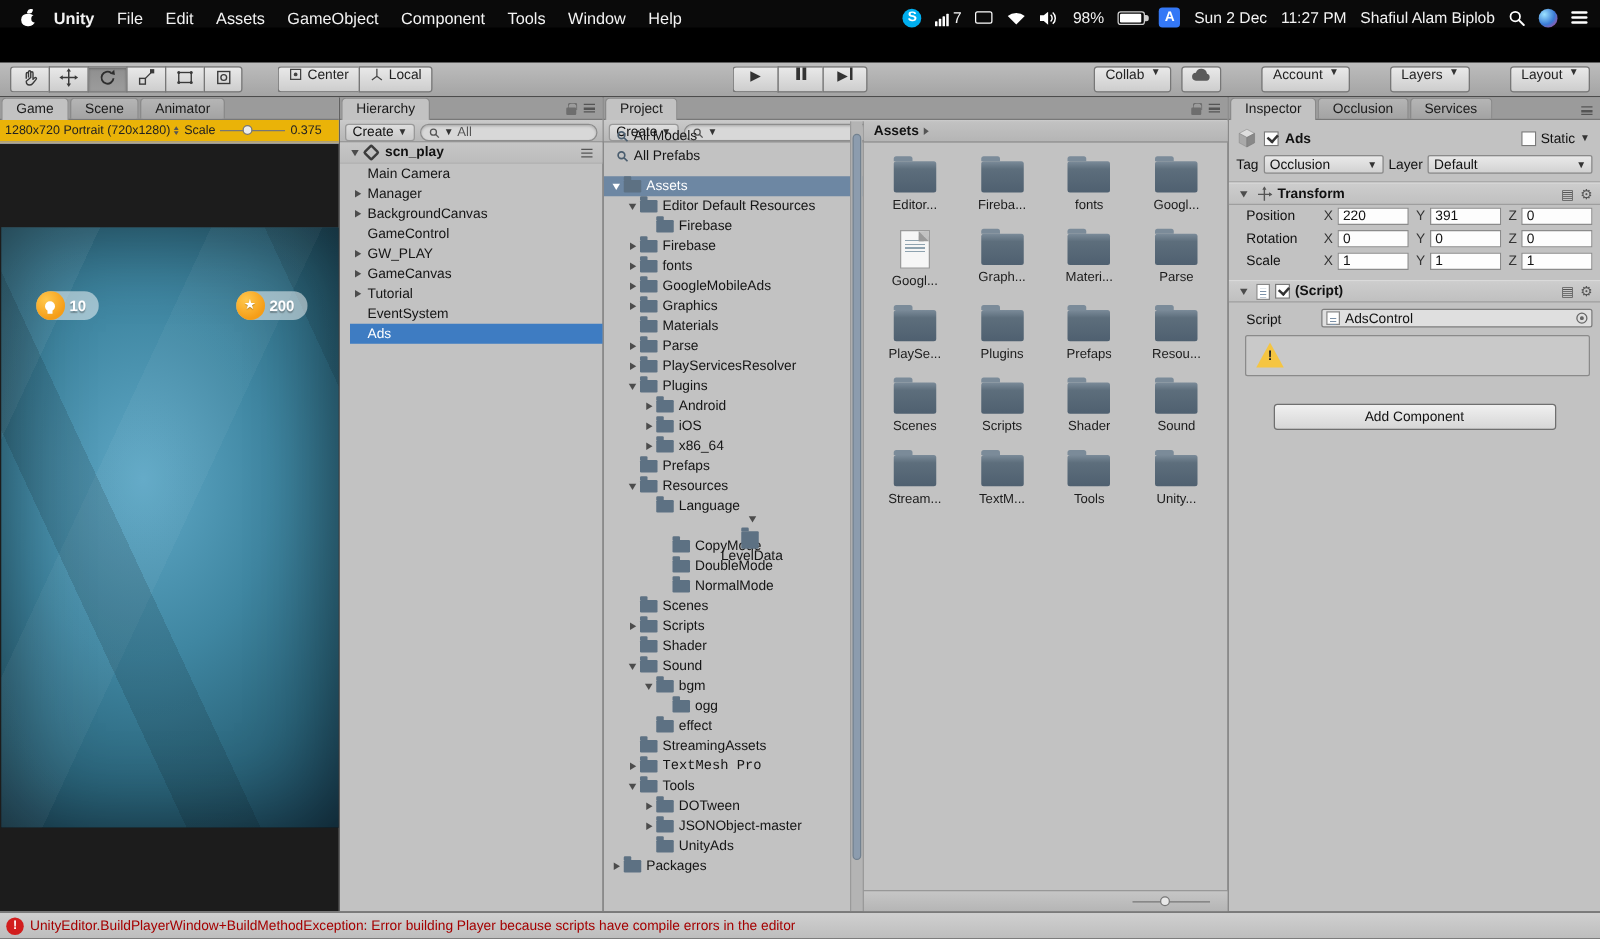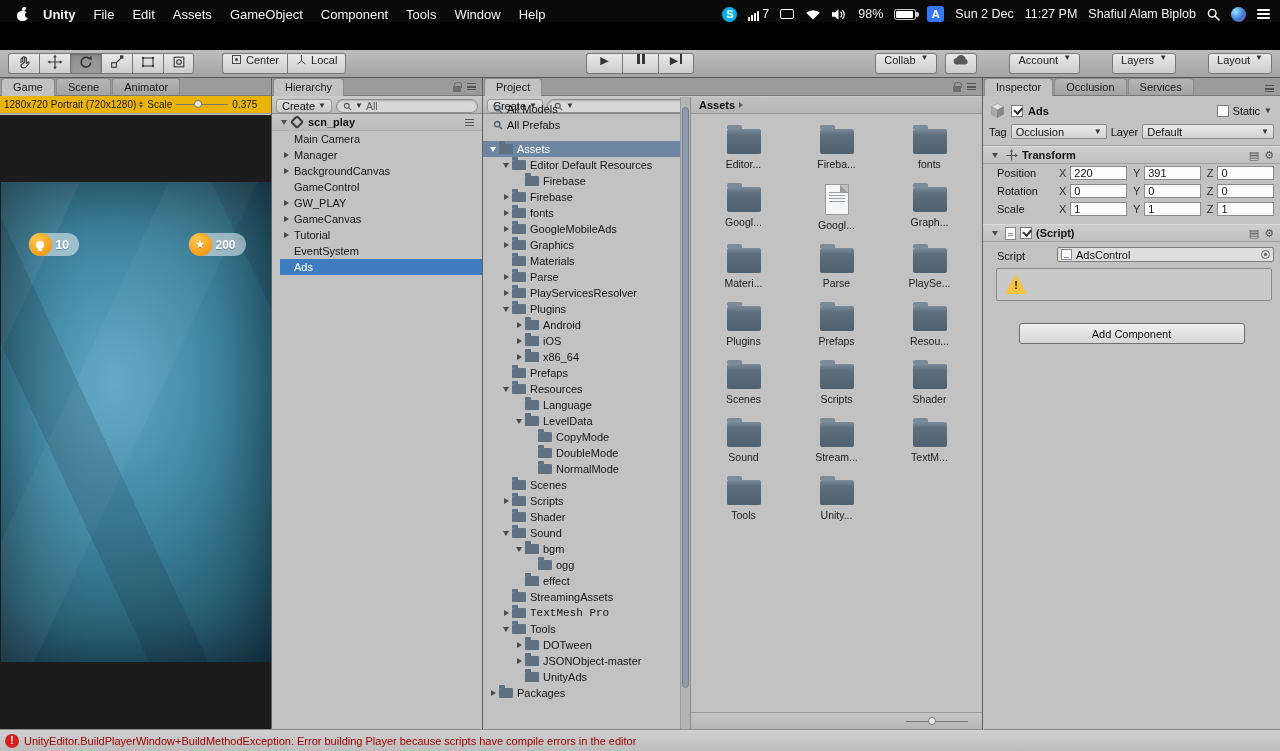--- a/index.html
+++ b/index.html
@@ -117,21 +117,21 @@
 
   
   .proj-body{position:absolute;top:19px;bottom:0;left:0;right:0;display:flex}
   .proj-left{width:208px;border-right:1px solid #8d8d8d;position:relative;padding-top:4px;overflow:hidden}
   .vscroll{position:absolute;top:0;bottom:0;right:0;width:10px;background:#b4b4b4;border-left:1px solid #9a9a9a}
   .vthumb{position:absolute;top:10px;left:1px;width:7px;height:92%;background:#8c9cae;border:1px solid #72818f;border-radius:4px}
   .proj-right{flex:1;display:flex;flex-direction:column;min-width:0}
   .breadcrumb{height:17px;background:linear-gradient(#c2c2c2,#b5b5b5);border-bottom:1px solid #999;
     display:flex;align-items:center;padding:0 8px;font-size:11px;font-weight:bold;gap:4px}
   .bc-tri{width:0;height:0;border-left:4px solid #555;border-top:3px solid transparent;border-bottom:3px solid transparent}
-  .grid{flex:1;display:grid;grid-template-columns:repeat(3,1fr);align-content:start;row-gap:12px;padding:10px 6px}
+  .grid{flex:1;display:grid;grid-template-columns:repeat(4,1fr);align-content:start;row-gap:12px;padding:10px 6px}
   .gcell{display:flex;flex-direction:column;align-items:center;gap:4px}
   .folder-big{width:34px;height:25px;border-radius:2px;position:relative;margin-top:5px;
     background:linear-gradient(180deg,#7b8b99 0%,#5d6e7c 25%,#4f6070 100%)}
   .folder-big::before{content:"";position:absolute;top:-4px;left:0;width:15px;height:4px;background:#7b8b99;border-radius:2px 2px 0 0}
   .file-big{width:24px;height:31px;background:#f6f6f6;border:1px solid #9a9a9a;position:relative;margin-top:2px}
   .file-big::before{content:"";position:absolute;top:5px;left:3px;right:3px;height:14px;
     background:repeating-linear-gradient(#0000 0 2px,#8fa3b0 2px 3px)}
   .file-big::after{content:"";position:absolute;top:0;right:0;border:4px solid #c2c2c2;border-left-color:#9a9a9a;border-bottom-color:#9a9a9a}
   .glabel{font-size:10.5px;color:#1c1c1c;max-width:52px;overflow:hidden;white-space:nowrap;text-align:center}
   .proj-bottom{height:17px;background:linear-gradient(#c6c6c6,#b5b5b5);border-top:1px solid #989898;
@@ -669,21 +669,21 @@
                   <span class="tri-d"></span>
                 </span>
                 <span class="fld"></span>
                 <span>Resources</span>
               </div>
               <div class="trow" style="padding-left: 30px;">
                 <span class="fold"></span>
                 <span class="fld"></span>
                 <span>Language</span>
               </div>
-              <div class="trow" style="padding-left: 30px;">
+              <div class="trow" style="padding-left: 30px; flex-direction: column;">
                 <span class="fold">
                   <span class="tri-d"></span>
                 </span>
                 <span class="fld"></span>
                 <span>LevelData</span>
               </div>
               <div class="trow" style="padding-left: 43px;">
                 <span class="fold"></span>
                 <span class="fld"></span>
                 <span>CopyMode</span>

